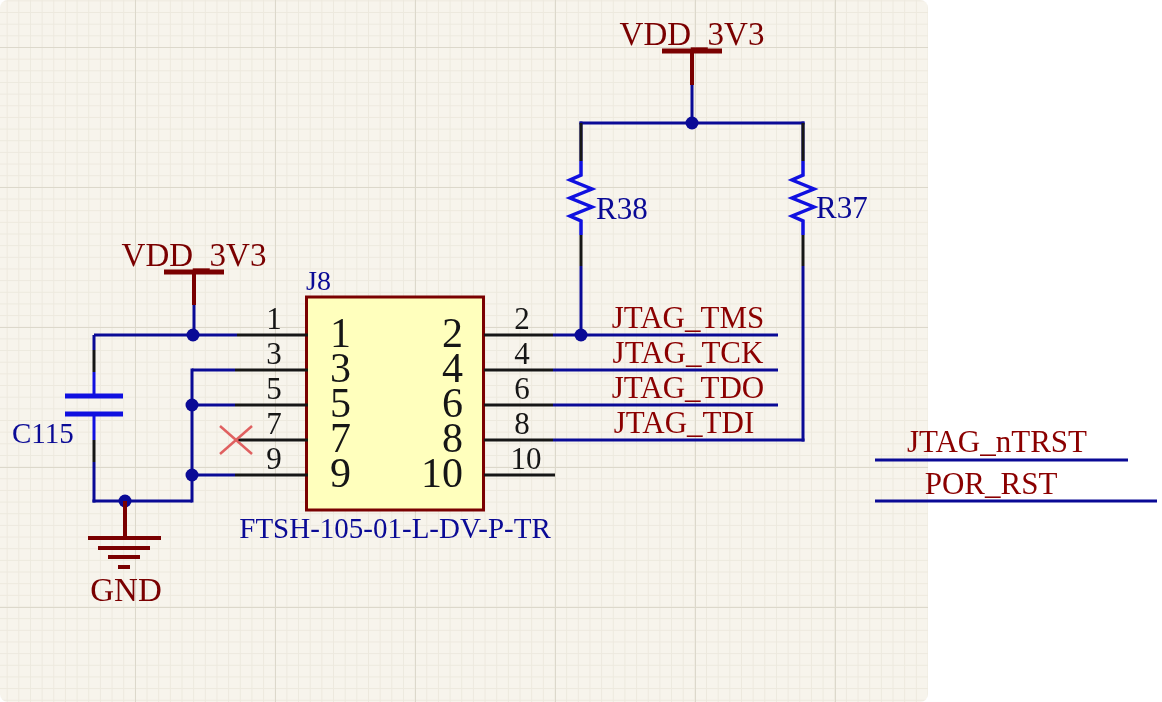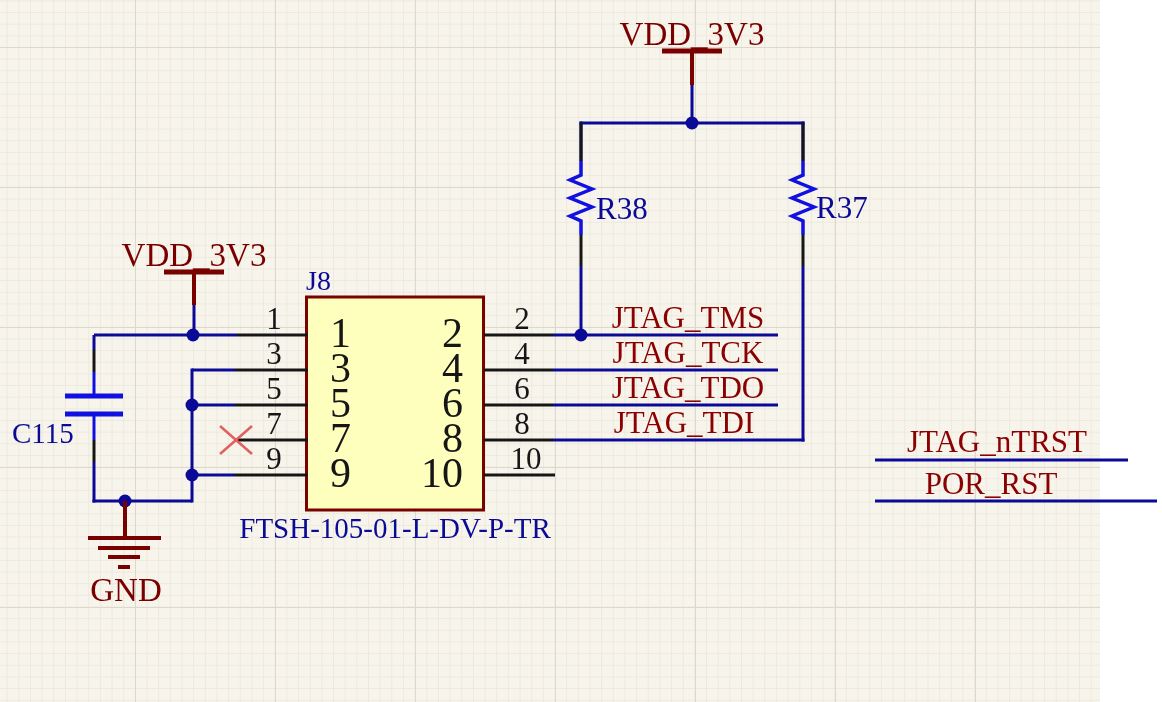--- a/index.html
+++ b/index.html
@@ -1,29 +1,30 @@
 <!DOCTYPE html>
 <html><head>
 <meta charset="utf-8">
 <style>
   html,body{margin:0;padding:0;}
   body{
     width:1162px;height:702px;overflow:hidden;
     font-family:"Liberation Serif","DejaVu Serif",serif;
   }
   .canvas{
-    position:relative;width:1100px;height:702px;
+    position:relative;width:928px;height:702px;
     background-color:#F7F4EC;
     background-image:
       linear-gradient(to right,#DCD8CB 1px,transparent 1px),
       linear-gradient(to bottom,#DCD8CB 1px,transparent 1px),
       linear-gradient(to right,#EDE9DE 1px,transparent 1px),
       linear-gradient(to bottom,#EDE9DE 1px,transparent 1px);
     background-size:140px 140px,140px 140px,11.67px 11.67px,11.67px 11.67px;
     background-position:-5px 47px,-5px 47px,-5px 47px,-5px 47px;
+    border-radius:8px;
   }
   svg{position:absolute;left:0;top:0;}
   text{font-family:"Liberation Serif","DejaVu Serif",serif;}
   .wire{stroke:#0A0A96;stroke-width:3;fill:none;}
   .pin{stroke:#161616;stroke-width:3;fill:none;}
   .sym{stroke:#1010E0;fill:none;}
   .pwr{stroke:#7A0000;fill:none;}
   .junc{fill:#0A0A96;stroke:none;}
   .netlabel{fill:#8B0000;font-size:31px;}
   .pwrlabel{fill:#7A0000;font-size:33px;}

